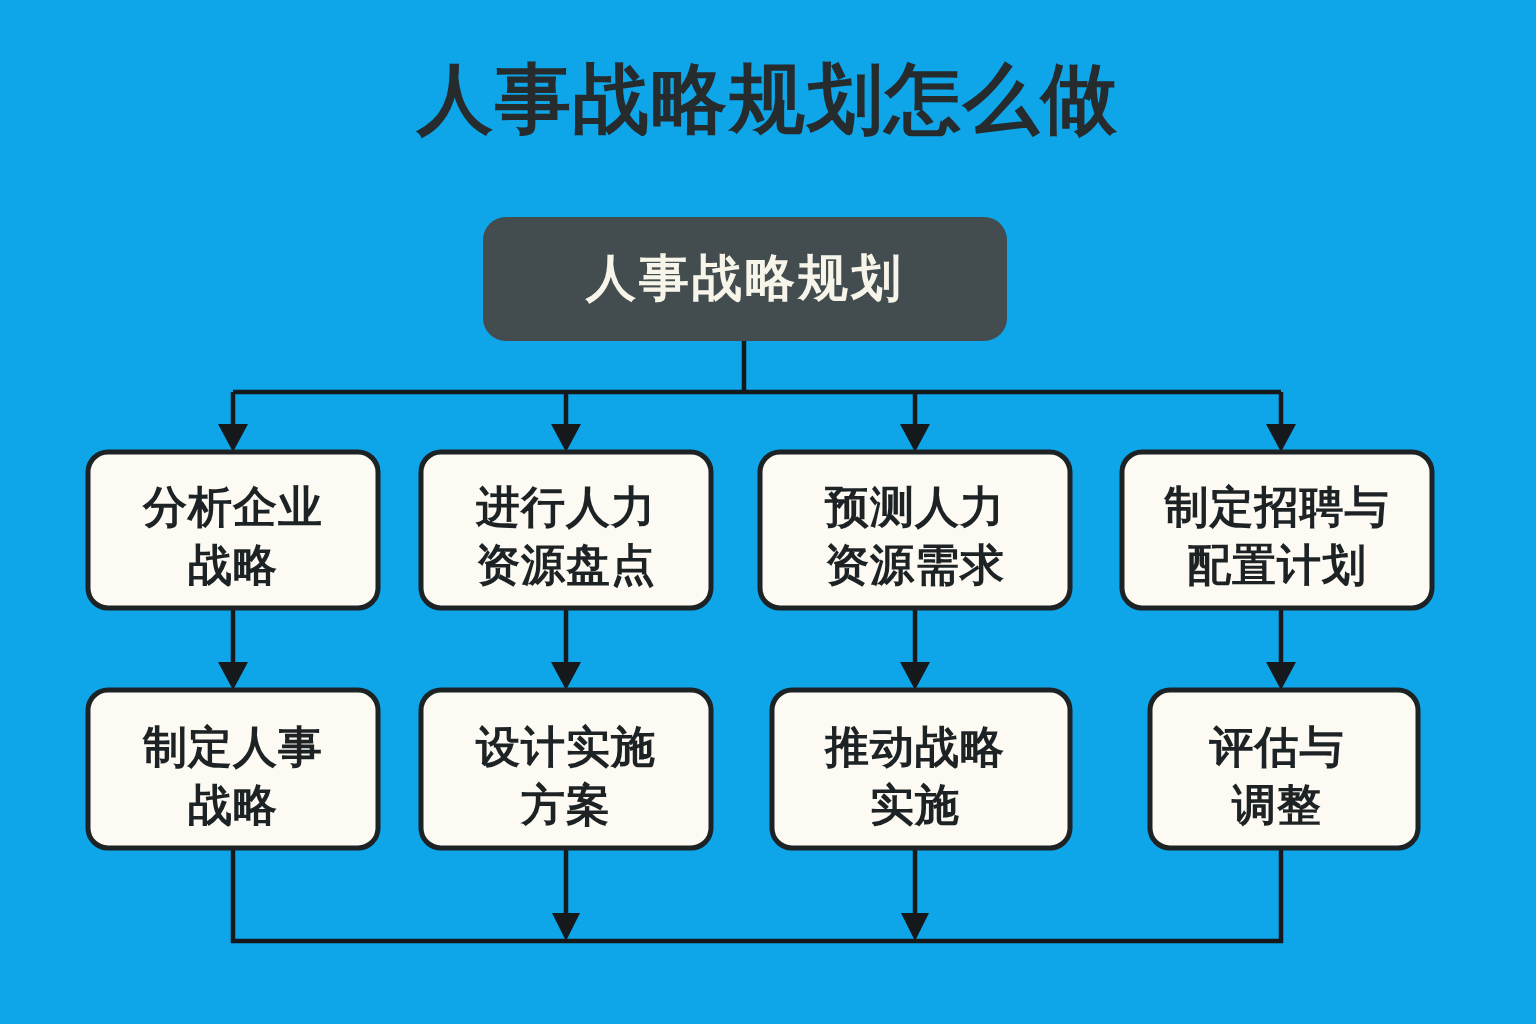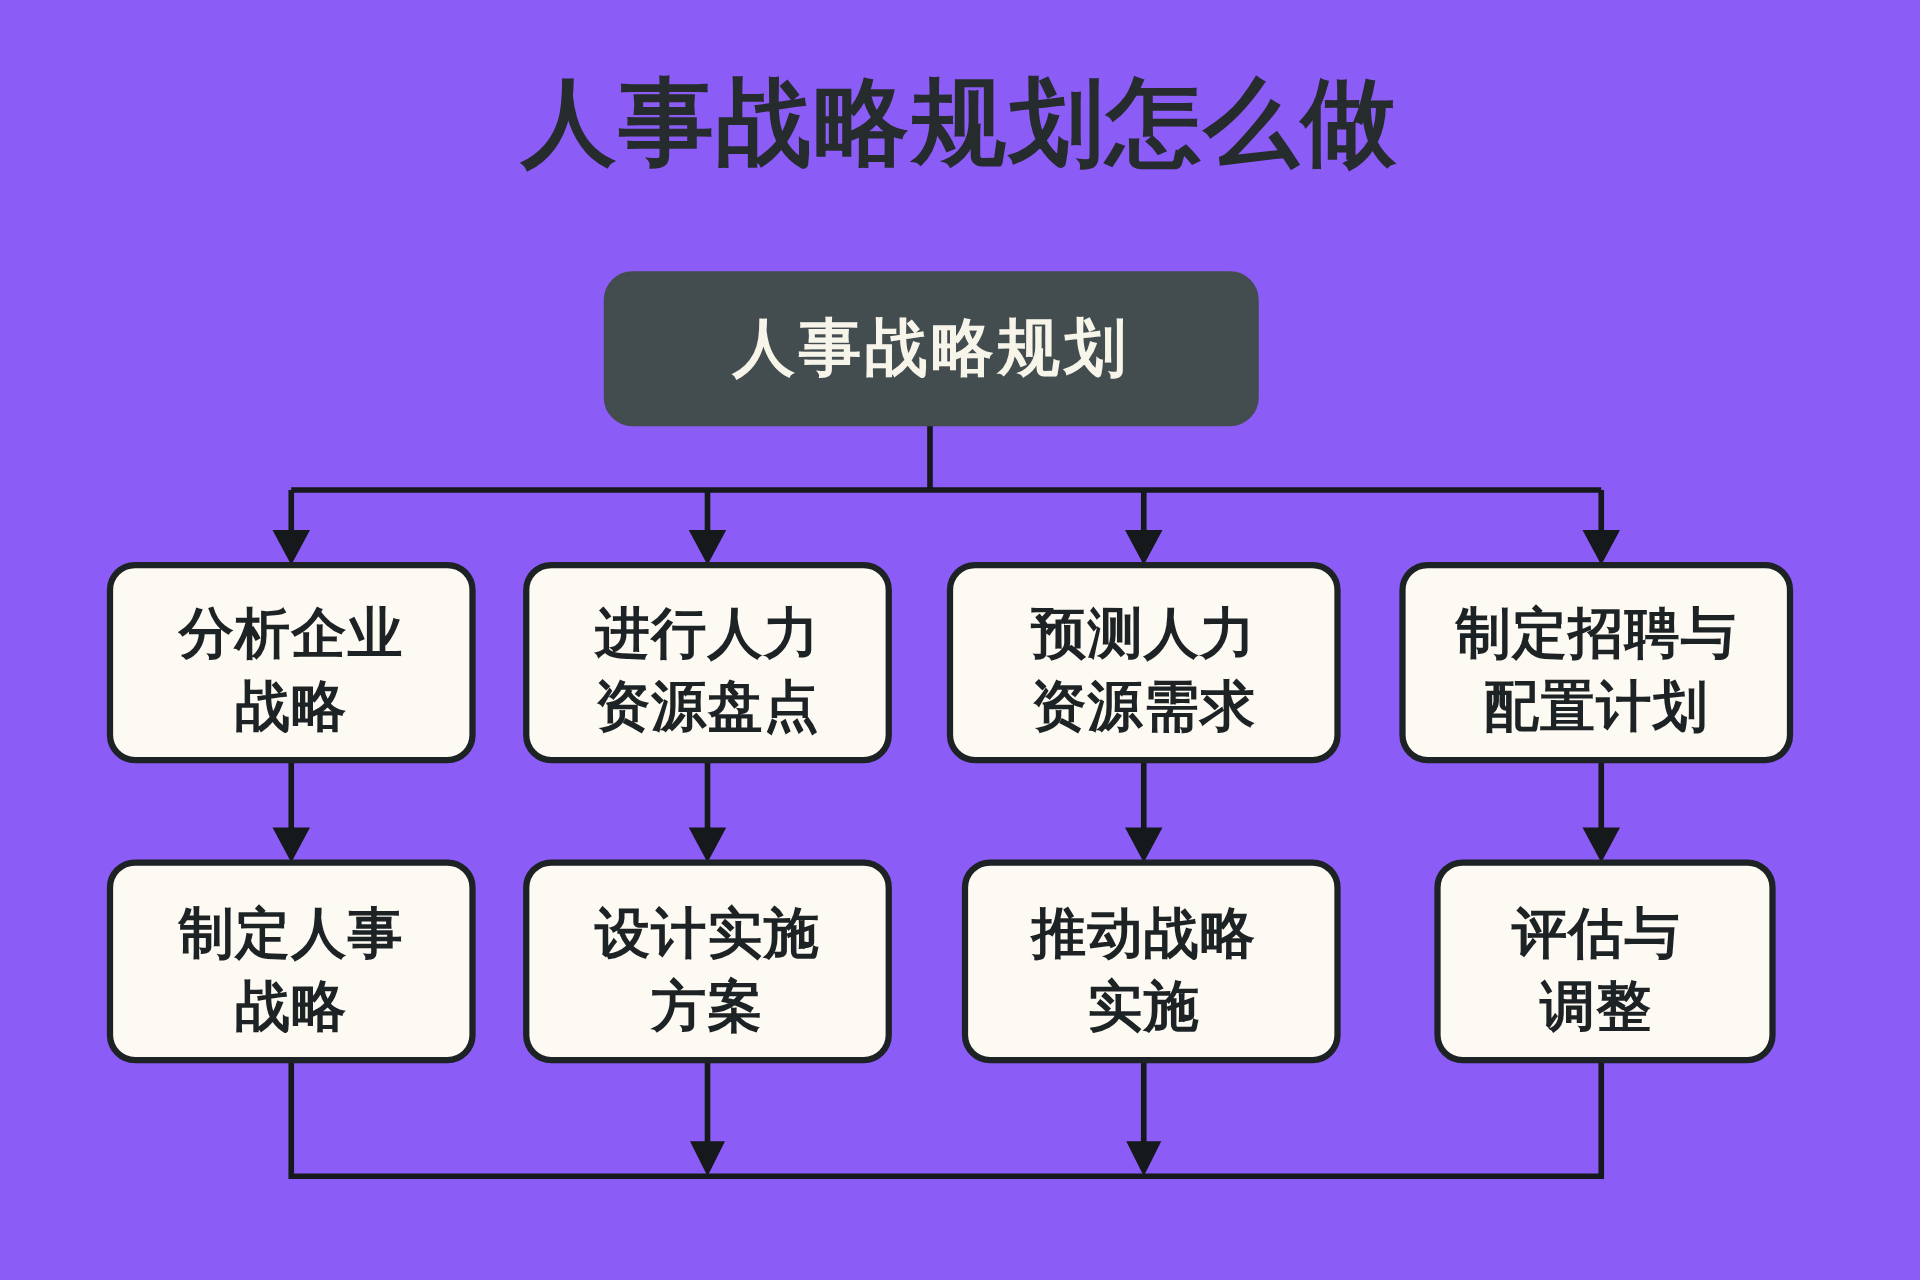--- a/index.html
+++ b/index.html
@@ -5,21 +5,21 @@
   * { margin:0; padding:0; box-sizing:border-box; }
   html, body {
     width:1536px; height:1024px;
     background:#faf8ee;
     font-family:"Liberation Sans","DejaVu Sans",sans-serif;
     overflow:hidden;
   }
   #page {
     position:relative;
     width:1536px; height:1024px;
-    background:#8b5cf6;
+    background:#0ea5e9;
   }
   #chart-title {
     position:absolute;
     top:56px; left:0; width:1536px;
     text-align:center;
     font-size:76px;
     font-weight:bold;
     letter-spacing:2px;
     color:#262b2d;
     line-height:1.12;

